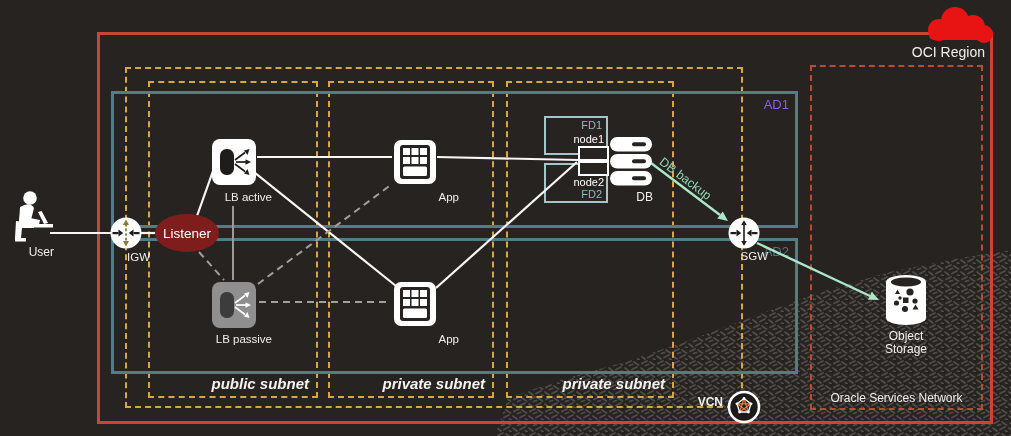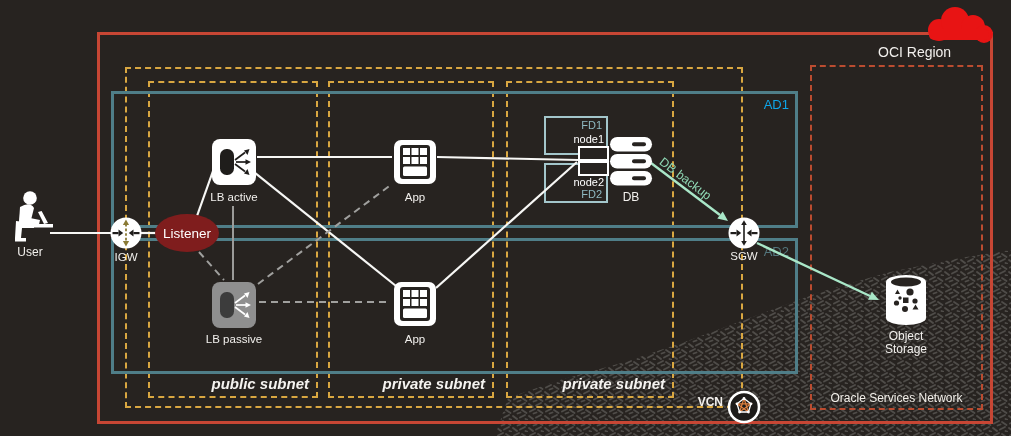--- a/index.html
+++ b/index.html
@@ -14,40 +14,40 @@
   .region-box{left:97px;top:32px;width:896px;height:392px;border:3px solid #c74634;}
   .vcn-box{left:125px;top:67px;width:618px;height:341px;border:2px dashed #d9a741;}
   .subnet-box{border:2px dashed #d9a741;top:81px;height:317px;}
   .subnet-public{left:148px;width:170px;}
   .subnet-priv1{left:328px;width:166px;}
   .subnet-priv2{left:506px;width:168px;}
   .subnet-label{position:absolute;right:7px;bottom:4px;font-size:15px;font-weight:bold;color:#f5f3f0;white-space:nowrap;font-style:italic;}
   .ad-box{left:111px;width:687px;border:3px solid #4f7e88;}
   .ad1{top:91px;height:137px;}
   .ad2{top:238px;height:136px;}
-  .ad-label{position:absolute;right:6px;top:3px;font-size:13px;color:#0ea5e9;}
+  .ad-label{position:absolute;right:6px;top:3px;font-size:13px;color:#8b5cf6;}
   .ad2 .ad-label{color:#53757c;}
   .osn-box{left:810px;top:65px;width:173px;height:345px;border:2px dashed #bb4c30;}
   .osn-label{position:absolute;left:0;right:0;bottom:3px;text-align:center;font-size:12px;color:#f2efe9;white-space:nowrap;}
   .connectors{position:absolute;left:0;top:0;z-index:2;}
   .node{position:absolute;z-index:3;}
-  .lbl{position:absolute;z-index:3;font-size:11.5px;color:#f2f0ed;text-align:center;white-space:nowrap;}
+  .lbl{position:absolute;z-index:3;font-size:11.5px;color:#f2f0ed;text-align:right;white-space:nowrap;}
   .listener{left:155px;top:214px;width:64px;height:38px;border-radius:50%;
     background:#7f1d1d;display:flex;align-items:center;justify-content:center;
     font-size:13.5px;color:#fff;}
   .fd-box{border:2px solid #a3c6cb;left:544px;width:64px;z-index:1;}
   .fd1{top:116px;height:39px;padding-left:48px;}
   .fd2{top:163px;height:40px;}
   .fd-label{position:absolute;right:4px;font-size:11px;color:#8fbac2;z-index:3;}
   .fd1 .fd-label{top:1px;}
   .fd2 .fd-label{bottom:1px;}
   .node-rect{position:absolute;left:578px;width:31px;height:15px;border:2px solid #fff;
     background:#272320;box-sizing:border-box;z-index:3;}
   .node-txt{position:absolute;left:540px;width:64px;text-align:right;font-size:11px;color:#fff;z-index:3;}
-  .oci-region-label{left:878px;top:44px;width:107px;text-align:left;font-size:14px;}
+  .oci-region-label{left:878px;top:44px;width:107px;text-align:right;font-size:14px;}
   .vcn-label{left:679px;top:395px;width:44px;text-align:right;font-size:12px;font-weight:bold;}
   .os-label{left:871px;width:70px;text-align:center;font-size:12px;}
 </style>
 </head>
 <body>
 
 <div class="stage">
 
   <svg class="texture" width="1011" height="436">
     <defs>

